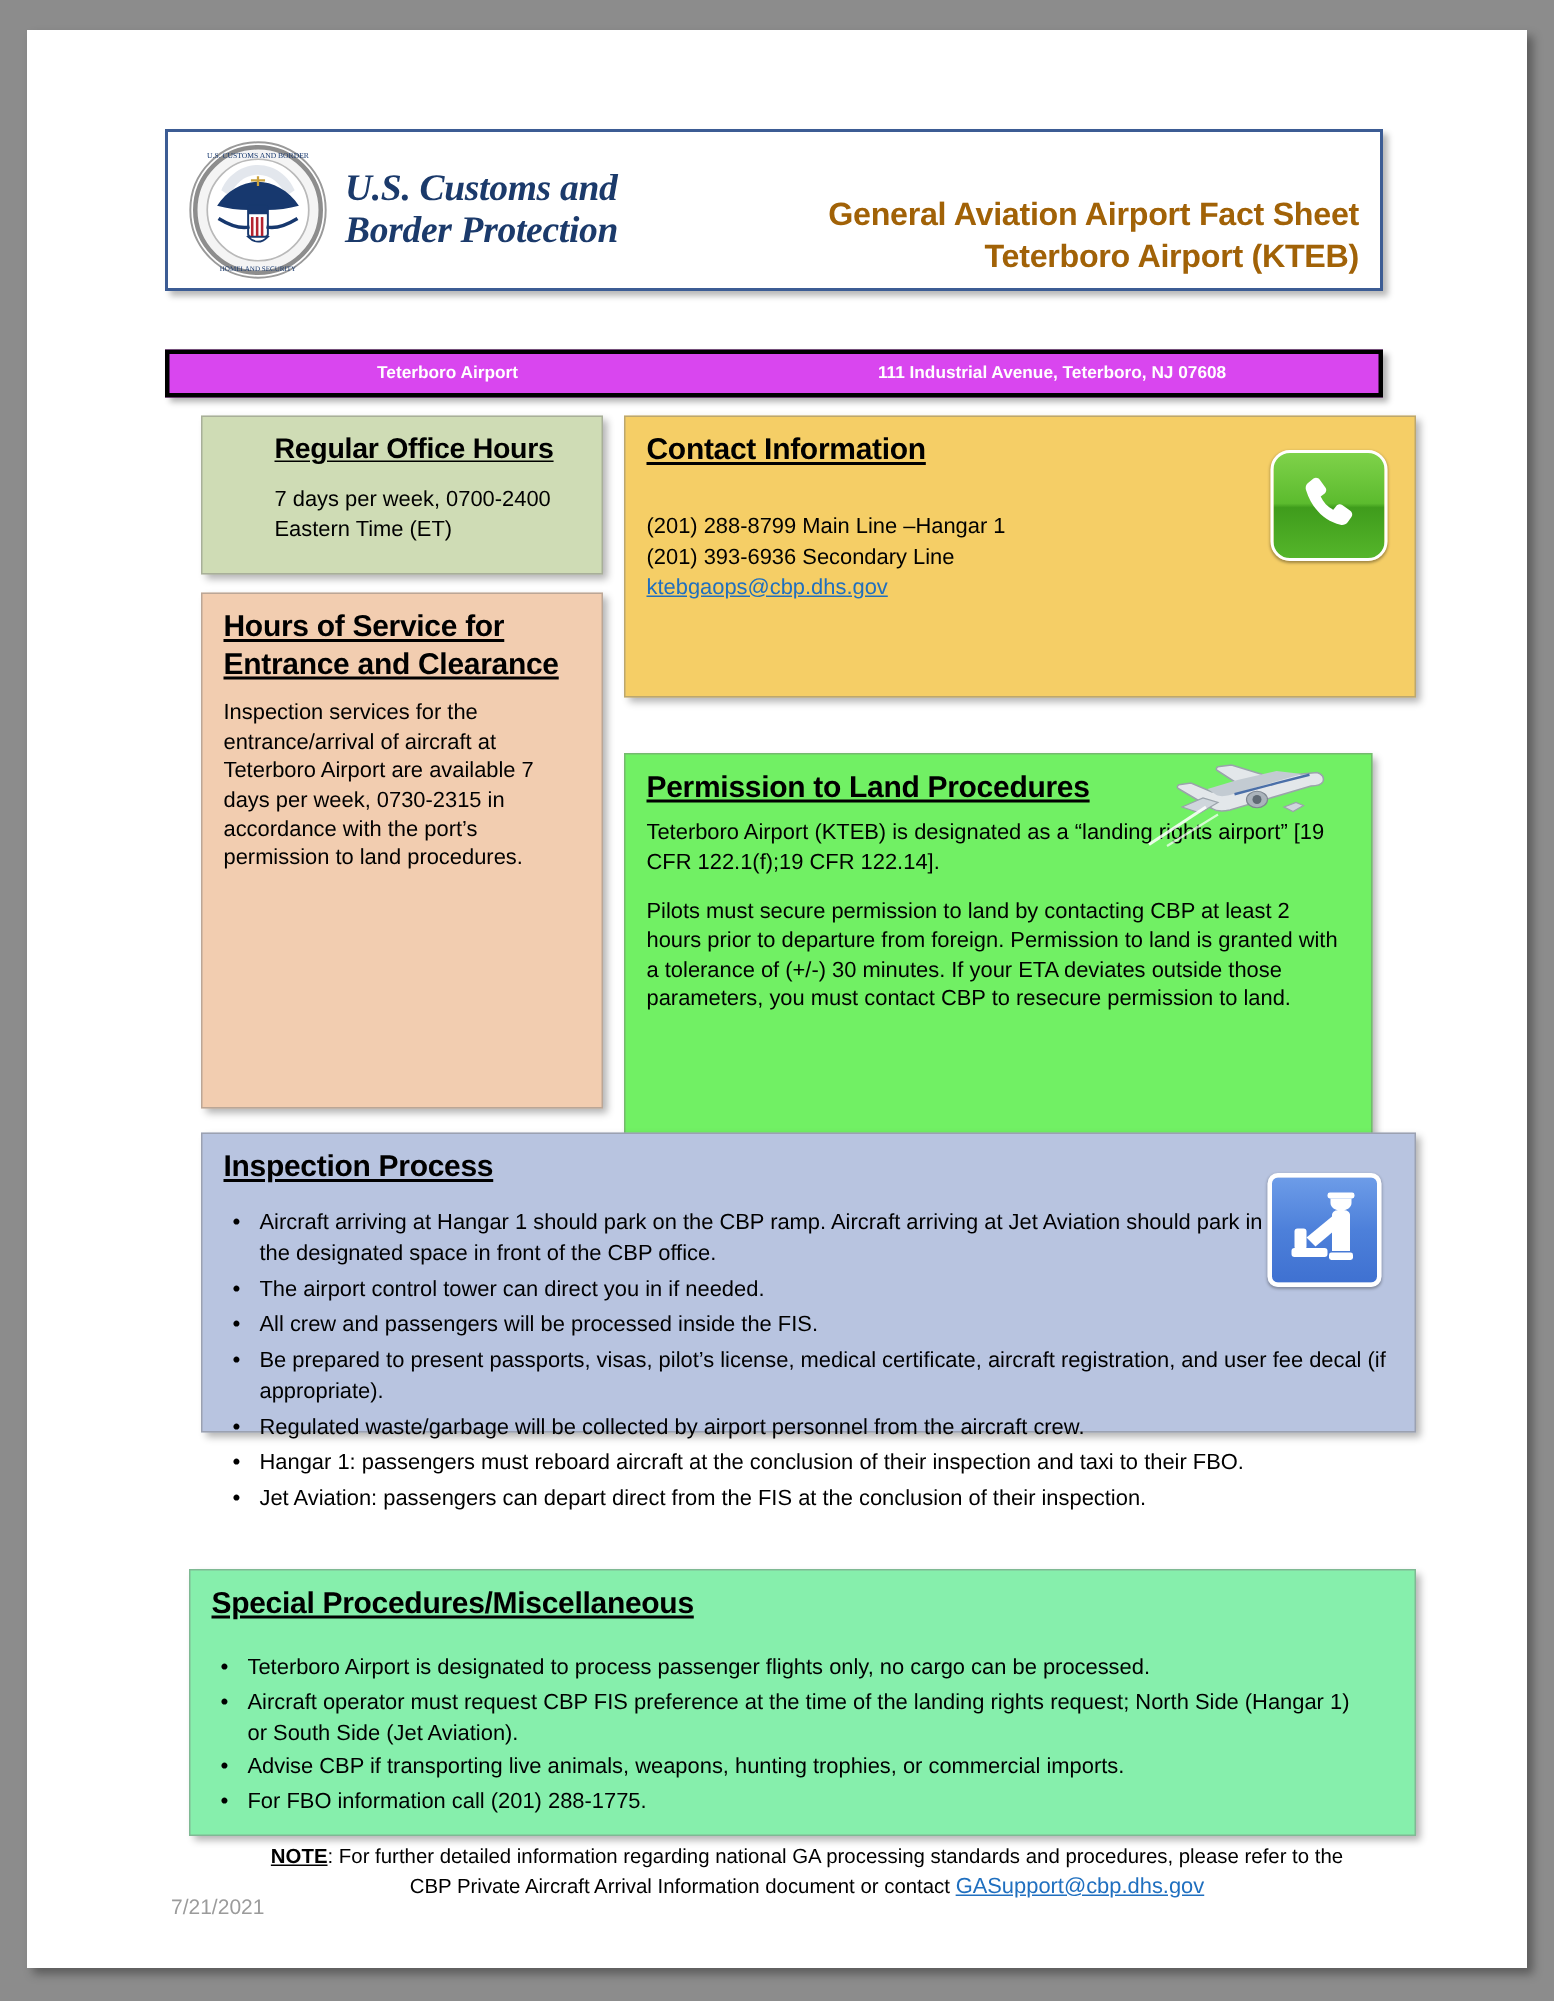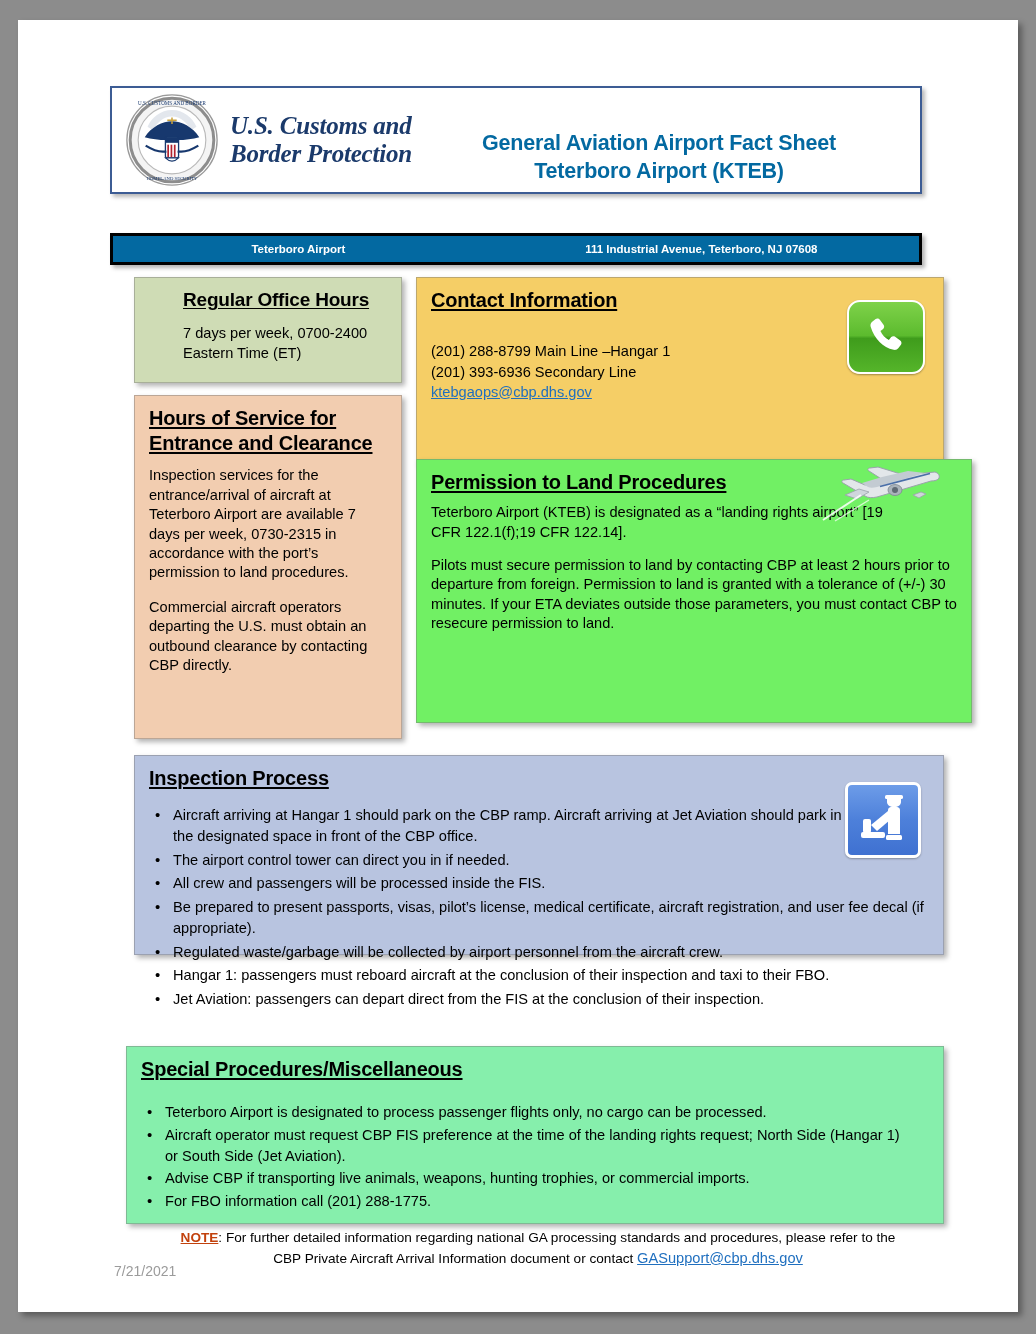--- a/index.html
+++ b/index.html
@@ -49,38 +49,38 @@
     color: #1b3a6b;
     font-family: "Liberation Serif", serif;
     font-weight: bold;
     font-size: 25px;
     line-height: 1.12;
     letter-spacing: -0.2px;
     font-style: italic;
   }
   .header-title {
     flex: 1;
-    text-align: center;
+    text-align: right;
     padding-right: 14px;
-    color: #0369a1;
+    color: #a16207;
     font-weight: bold;
     font-size: 21.5px;
     line-height: 1.3;
     letter-spacing: -0.2px;
     margin-top: 36px;
   }
 
   
   .addr-band {
     position: absolute;
     left: 92px;
     top: 213px;
     width: 812px;
     height: 32px;
-    background: #0369a1;
+    background: #d946ef;
     border: 3px solid #000000;
     box-shadow: 3px 3px 4px rgba(0,0,0,0.30);
     display: flex;
     align-items: center;
     color: #ffffff;
     font-weight: bold;
     font-size: 11.5px;
   }
   .addr-left  { width: 46%; text-align: center; }
   .addr-right { width: 54%; text-align: center; }
@@ -130,21 +130,21 @@
   }
   #contact-info h2 { margin-bottom: 28px; }
   #contact-info p  { line-height: 1.42; }
   .email-link {
     color: #1f6fbf;
     text-decoration: underline;
     font-size: 14.6px;
   }
 
   #permission {
-    left: 398px; top: 439px; width: 556px; height: 264px;
+    left: 398px; top: 482px; width: 499px; height: 264px;
     background: #71f064;
   }
   #permission h2 { margin-bottom: 8px; }
   #permission p  { margin-bottom: 14px; }
 
   
   #inspection {
     left: 116px; top: 735px; width: 810px; height: 200px;
     background: #b8c4e0;
   }
@@ -188,21 +188,21 @@
   
   .note-block {
     position: absolute;
     left: 150px; top: 1208px; width: 740px;
     text-align: center;
     font-size: 13.6px;
     line-height: 1.45;
     color: #000;
   }
   .note-label {
-    color: #c2410c;
+    color: #000000;
     font-weight: bold;
     text-decoration: underline;
   }
   .doc-date {
     position: absolute;
     left: 96px; top: 1243px;
     font-size: 14px;
     color: #9b9b9b;
   }
 
@@ -285,21 +285,20 @@
     <p>7 days per week, 0700-2400</p>
     <p>Eastern Time (ET)</p>
   </div>
 
   <div class="panel" id="hours-service">
     <h2>
       <span>Hours of Service for</span><br>
       <span>Entrance and Clearance</span>
     </h2>
     <p>Inspection services for the entrance/arrival of aircraft at Teterboro Airport are available 7 days per week, 0730-2315 in accordance with the port’s permission to land procedures.</p>
-    <p>Commercial aircraft operators departing the U.S. must obtain an outbound clearance by contacting CBP directly.</p>
   </div>
 
   <div class="panel" id="contact-info">
     <h2>Contact Information</h2>
     <p>(201) 288-8799   Main Line –Hangar 1</p>
     <p>(201) 393-6936   Secondary Line</p>
     <a class="email-link" href="#">ktebgaops@cbp.dhs.gov</a>
     <div class="icon-phone">
       <svg width="46" height="46" viewBox="0 0 24 24" aria-hidden="true">
         <path d="M6.6 2.6c.7-.5 1.7-.3 2.2.4l2 2.8c.4.6.3 1.5-.3 2l-1.4 1.1c.9 2 2.4 3.6 4.4 4.6l1.1-1.4c.5-.6 1.4-.7 2-.3l2.8 2c.7.5.9 1.5.4 2.2l-1.3 1.8c-.6.8-1.6 1.1-2.5.9C10.4 17.4 6 13 4 6.6c-.3-.9 0-1.9.8-2.5z" fill="#ffffff"></path>

